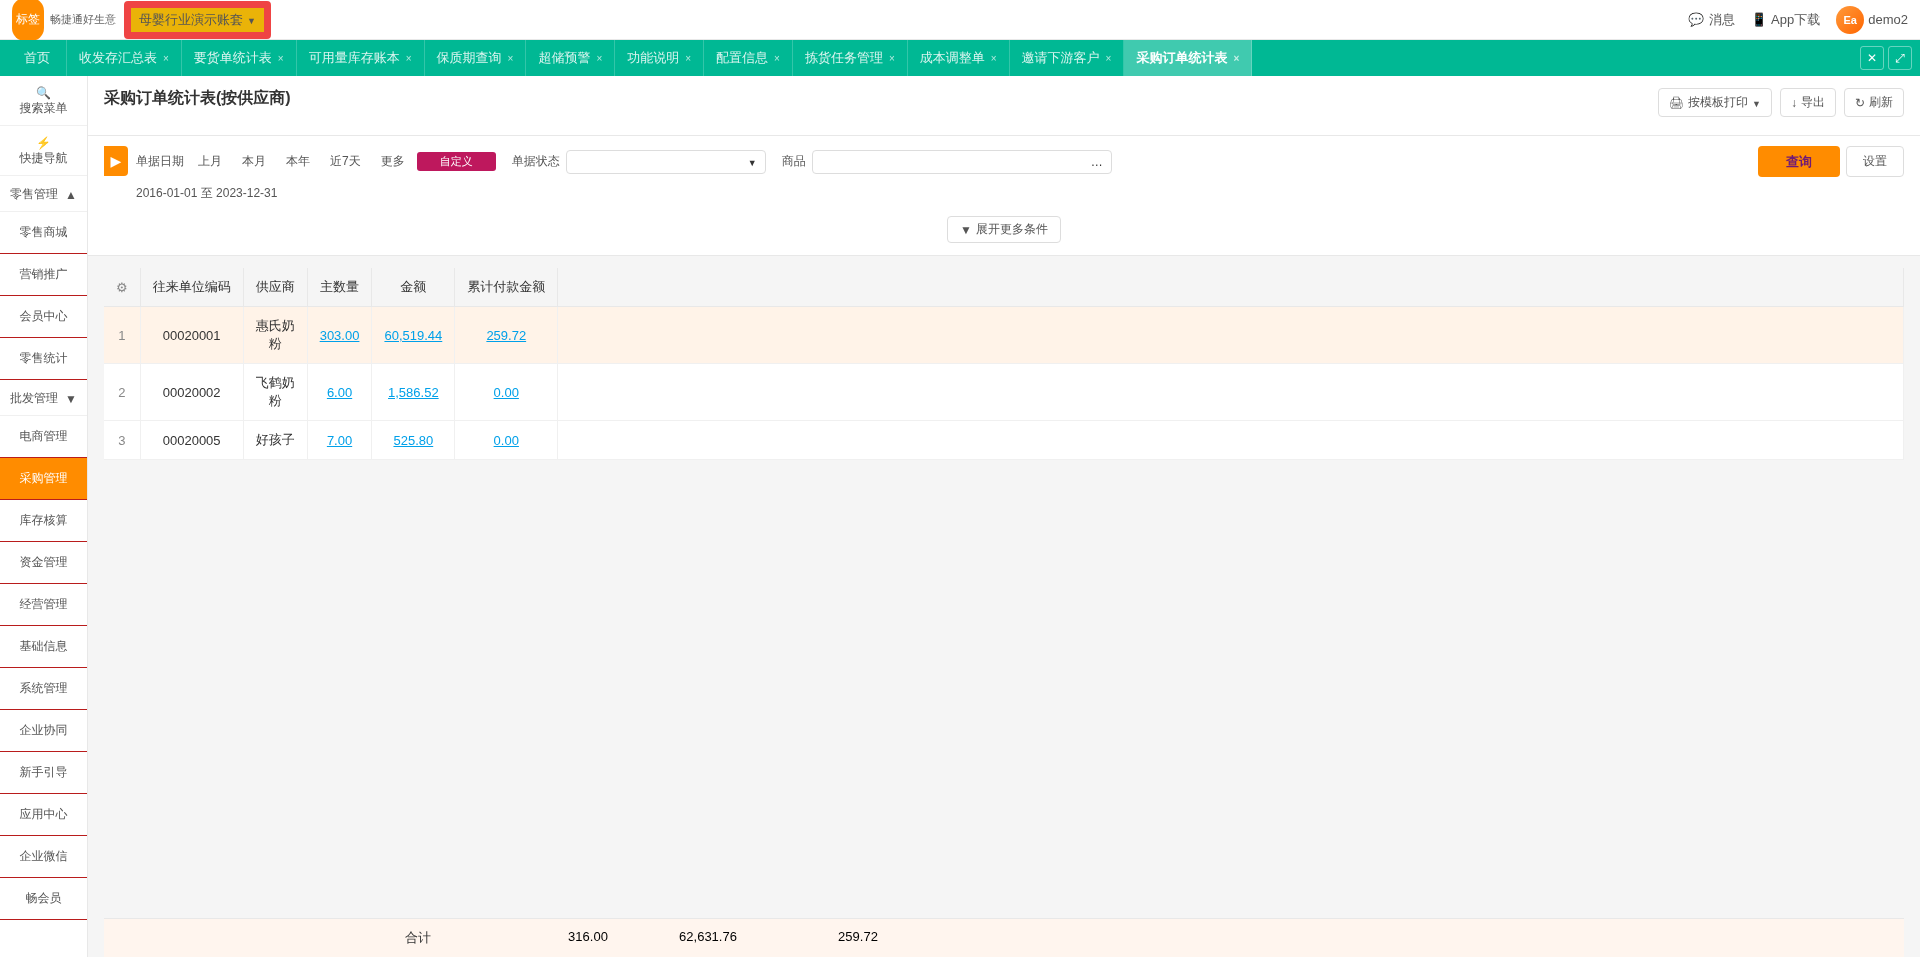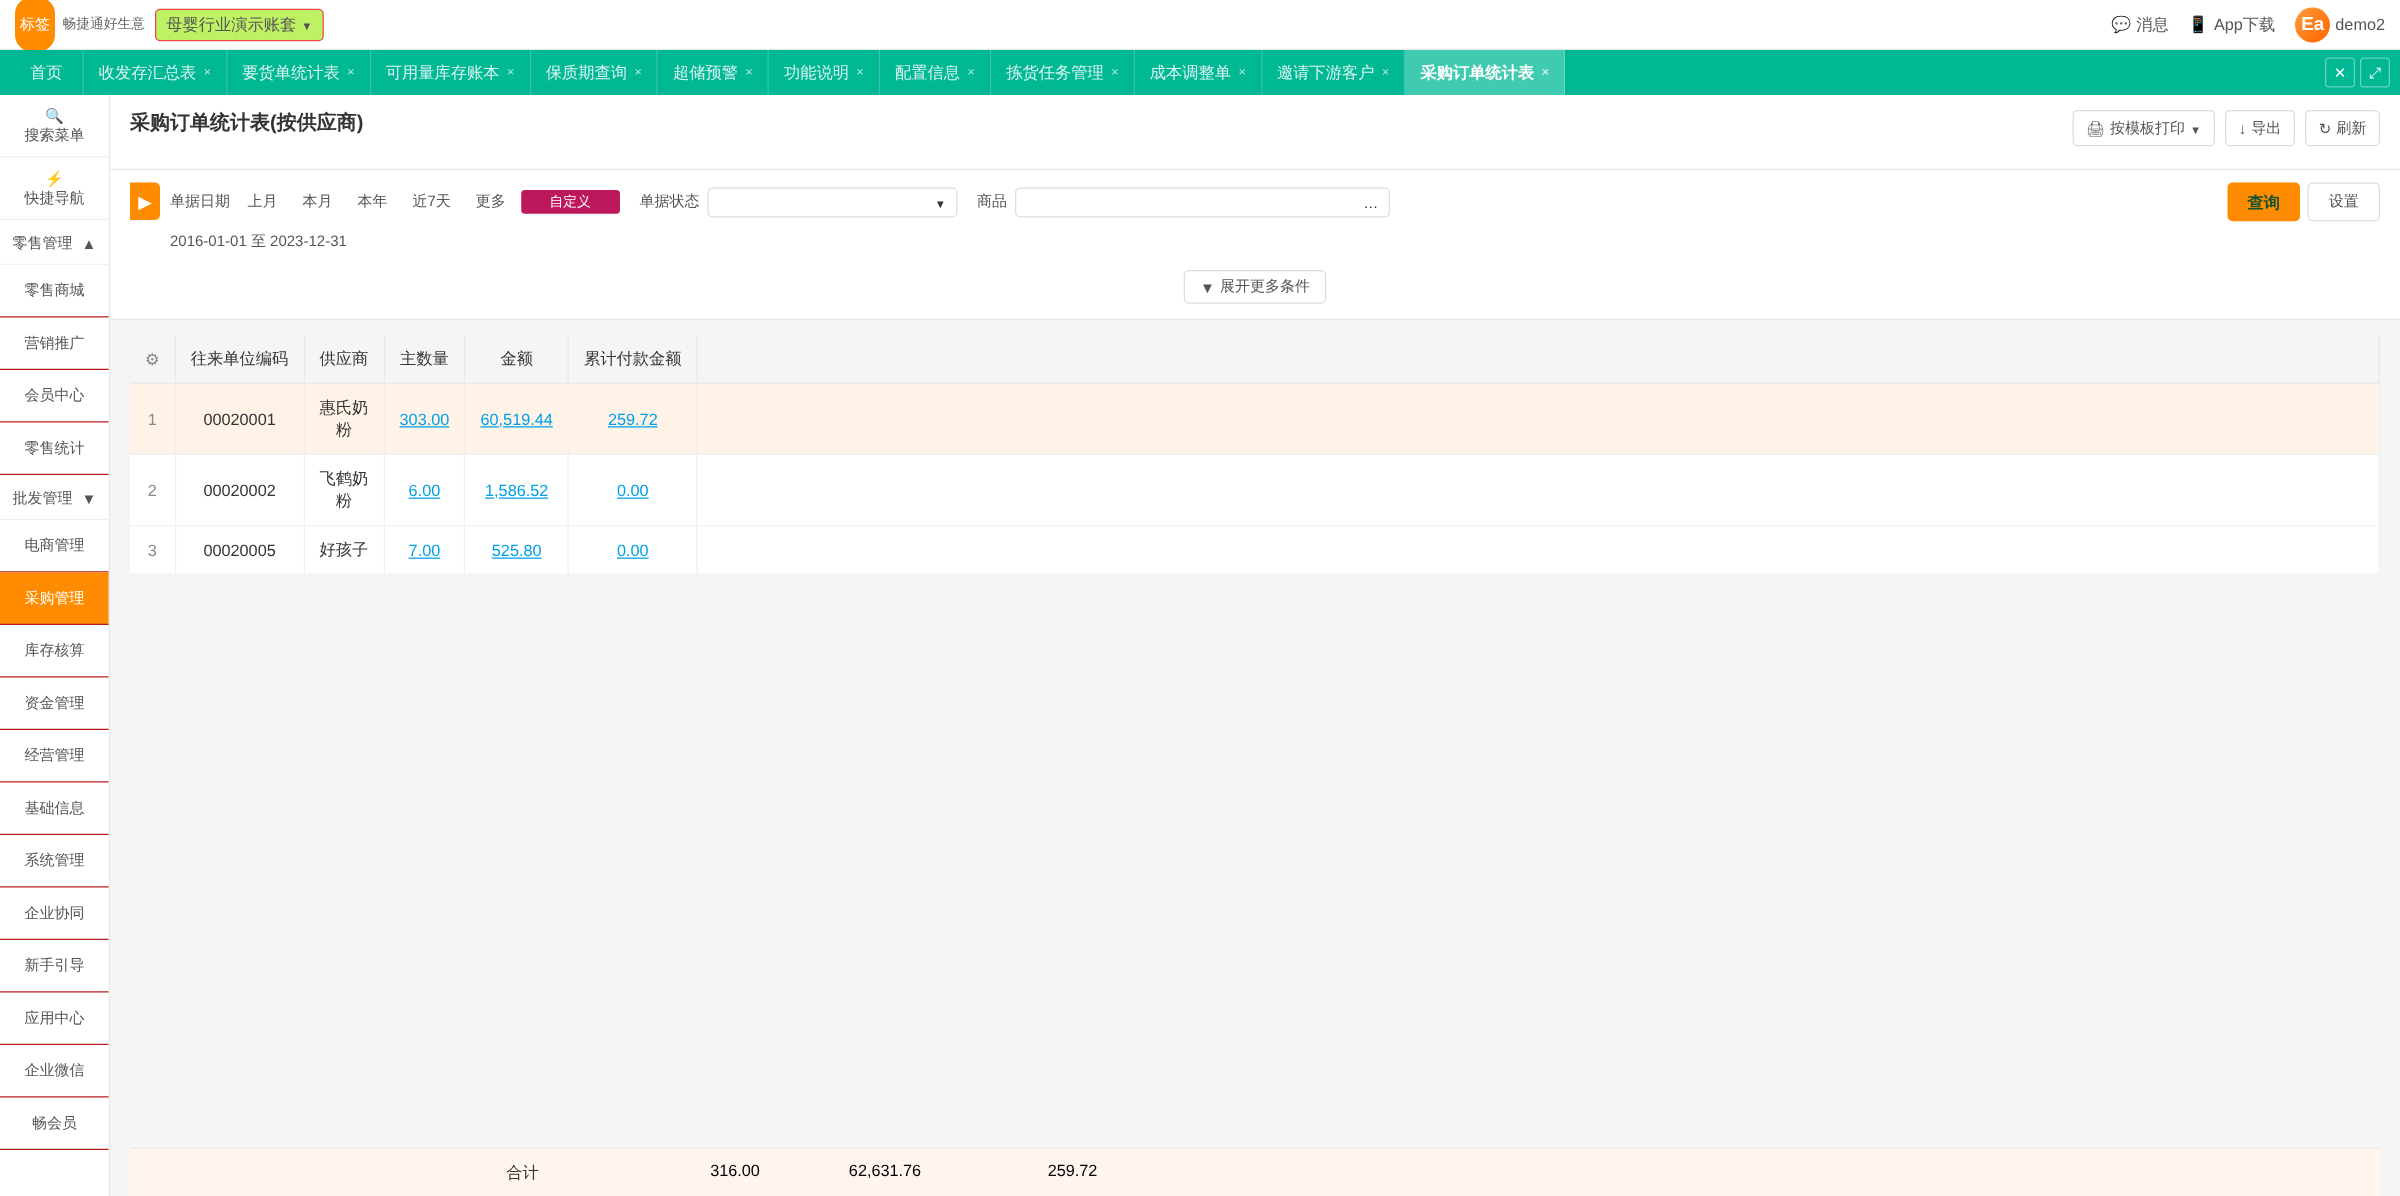--- a/index.html
+++ b/index.html
@@ -4,24 +4,24 @@
   <style>
     * { margin: 0; padding: 0; box-sizing: border-box; }
     body { font-family: 'Microsoft YaHei', Arial, sans-serif; font-size: 13px; background: #f5f5f5; color: #333; width: 1920px; height: 957px; overflow: hidden; display: flex; flex-direction: column; }
 
     
     .top-bar { height: 40px; background: #fff; display: flex; align-items: center; padding: 0 12px; border-bottom: 1px solid #e8e8e8; justify-content: space-between; flex-shrink: 0; }
     .top-bar-left { display: flex; align-items: center; gap: 8px; }
     .logo-area { display: flex; align-items: center; gap: 6px; }
     .logo-icon { width: 32px; height: 43px; background: #ff8c00; border-radius: 13px; display: flex; align-items: center; justify-content: center; color: white; font-weight: normal; font-size: 12px; }
     .logo-text { font-size: 11px; color: #666; line-height: 1.3; }
-    .workspace-selector { display: flex; align-items: center; gap: 4px; color: #555; font-size: 13px; cursor: pointer; border: 1px solid #ef4444; padding: 3px 8px; border-radius: 4px; background: #bef264; }
+    .workspace-selector { display: flex; align-items: center; gap: 4px; color: #555; font-size: 13px; cursor: pointer; border: 7px solid #ef4444; padding: 3px 8px; border-radius: 4px; background: #eab308; }
     .top-bar-right { display: flex; align-items: center; gap: 16px; }
     .top-bar-btn { display: flex; align-items: center; gap: 4px; color: #555; cursor: pointer; font-size: 13px; }
-    .avatar { width: 28px; height: 28px; border-radius: 50%; background: linear-gradient(135deg, #ff9a3c, #ff6600); display: flex; align-items: center; justify-content: center; color: white; font-size: 15px; font-weight: bold; }
+    .avatar { width: 28px; height: 28px; border-radius: 50%; background: linear-gradient(135deg, #ff9a3c, #ff6600); display: flex; align-items: center; justify-content: center; color: white; font-size: 11px; font-weight: bold; }
 
     
     .nav-tabs { height: 36px; background: #00b894; display: flex; align-items: stretch; padding: 0 8px; flex-shrink: 0; overflow: hidden; }
     .nav-tab { display: flex; align-items: center; gap: 4px; padding: 0 12px; color: rgba(255,255,255,0.85); cursor: pointer; font-size: 13px; white-space: nowrap; position: relative; border-right: 1px solid rgba(255,255,255,0.2); }
     .nav-tab.active { background: rgba(255,255,255,0.25); color: white; font-weight: bold; }
     .nav-tab .close-btn { font-size: 10px; color: rgba(255,255,255,0.7); cursor: pointer; margin-left: 2px; }
     .nav-tab.home { padding: 0 16px; }
     .nav-controls { margin-left: auto; display: flex; align-items: center; gap: 4px; }
     .nav-ctrl-btn { width: 24px; height: 24px; display: flex; align-items: center; justify-content: center; color: white; cursor: pointer; border: 1px solid rgba(255,255,255,0.4); border-radius: 3px; font-size: 12px; }
 
@@ -53,21 +53,21 @@
     .filter-row { display: flex; align-items: center; gap: 16px; margin-bottom: 8px; }
     .filter-item { display: flex; align-items: center; gap: 6px; }
     .filter-label { font-size: 12px; color: #555; white-space: nowrap; }
     .date-shortcuts { display: flex; align-items: center; gap: 4px; }
     .date-shortcut { padding: 2px 8px; font-size: 12px; cursor: pointer; color: #555; border: none; background: none; }
     .custom-badge { padding: 2px 23px; font-size: 11px; background: #be185d; color: white; border-radius: 3px; cursor: pointer; }
     .date-range { font-size: 12px; color: #555; }
     .expand-btn { display: flex; align-items: center; gap: 4px; padding: 4px 12px; border: 1px solid #ddd; border-radius: 4px; background: #fff; cursor: pointer; font-size: 12px; color: #555; margin: 6px auto 2px; }
     .select-box { border: 1px solid #ddd; border-radius: 4px; padding: 4px 8px; font-size: 12px; min-width: 200px; display: flex; align-items: center; justify-content: space-between; cursor: pointer; background: #fff; }
     .goods-input { border: 1px solid #ddd; border-radius: 4px; padding: 4px 8px; font-size: 12px; min-width: 300px; display: flex; align-items: center; justify-content: space-between; cursor: pointer; background: #fff; }
-    .query-btn { padding: 6px 16px; background: #ff8c00; color: #14532d; border: none; border-radius: 4px; cursor: pointer; font-size: 13px; font-weight: bold; }
+    .query-btn { padding: 6px 28px; background: #ff8c00; color: #701a75; border: none; border-radius: 4px; cursor: pointer; font-size: 13px; font-weight: bold; }
     .settings-btn { padding: 6px 16px; background: #fff; color: #555; border: 1px solid #ddd; border-radius: 4px; cursor: pointer; font-size: 12px; }
     .filter-right-actions { margin-left: auto; display: flex; gap: 6px; }
     .filter-toggle-arrow { width: 24px; height: 30px; background: #ff8c00; display: flex; align-items: center; justify-content: center; color: white; cursor: pointer; border-radius: 0 4px 4px 0; flex-shrink: 0; font-size: 14px; }
 
     
     .table-area { flex: 1; overflow: auto; padding: 12px 16px; }
     .data-table { width: 100%; border-collapse: collapse; background: #fff; }
     .data-table th { background: #f5f5f5; padding: 10px 12px; text-align: center; font-size: 13px; font-weight: normal; color: #333; border-bottom: 1px solid #e8e8e8; border-right: 1px solid #e8e8e8; white-space: nowrap; }
     .data-table td { padding: 10px 12px; text-align: center; border-bottom: 1px solid #f0f0f0; border-right: 1px solid #f0f0f0; font-size: 13px; }
     .data-table tr.row-odd { background: #fff; }

